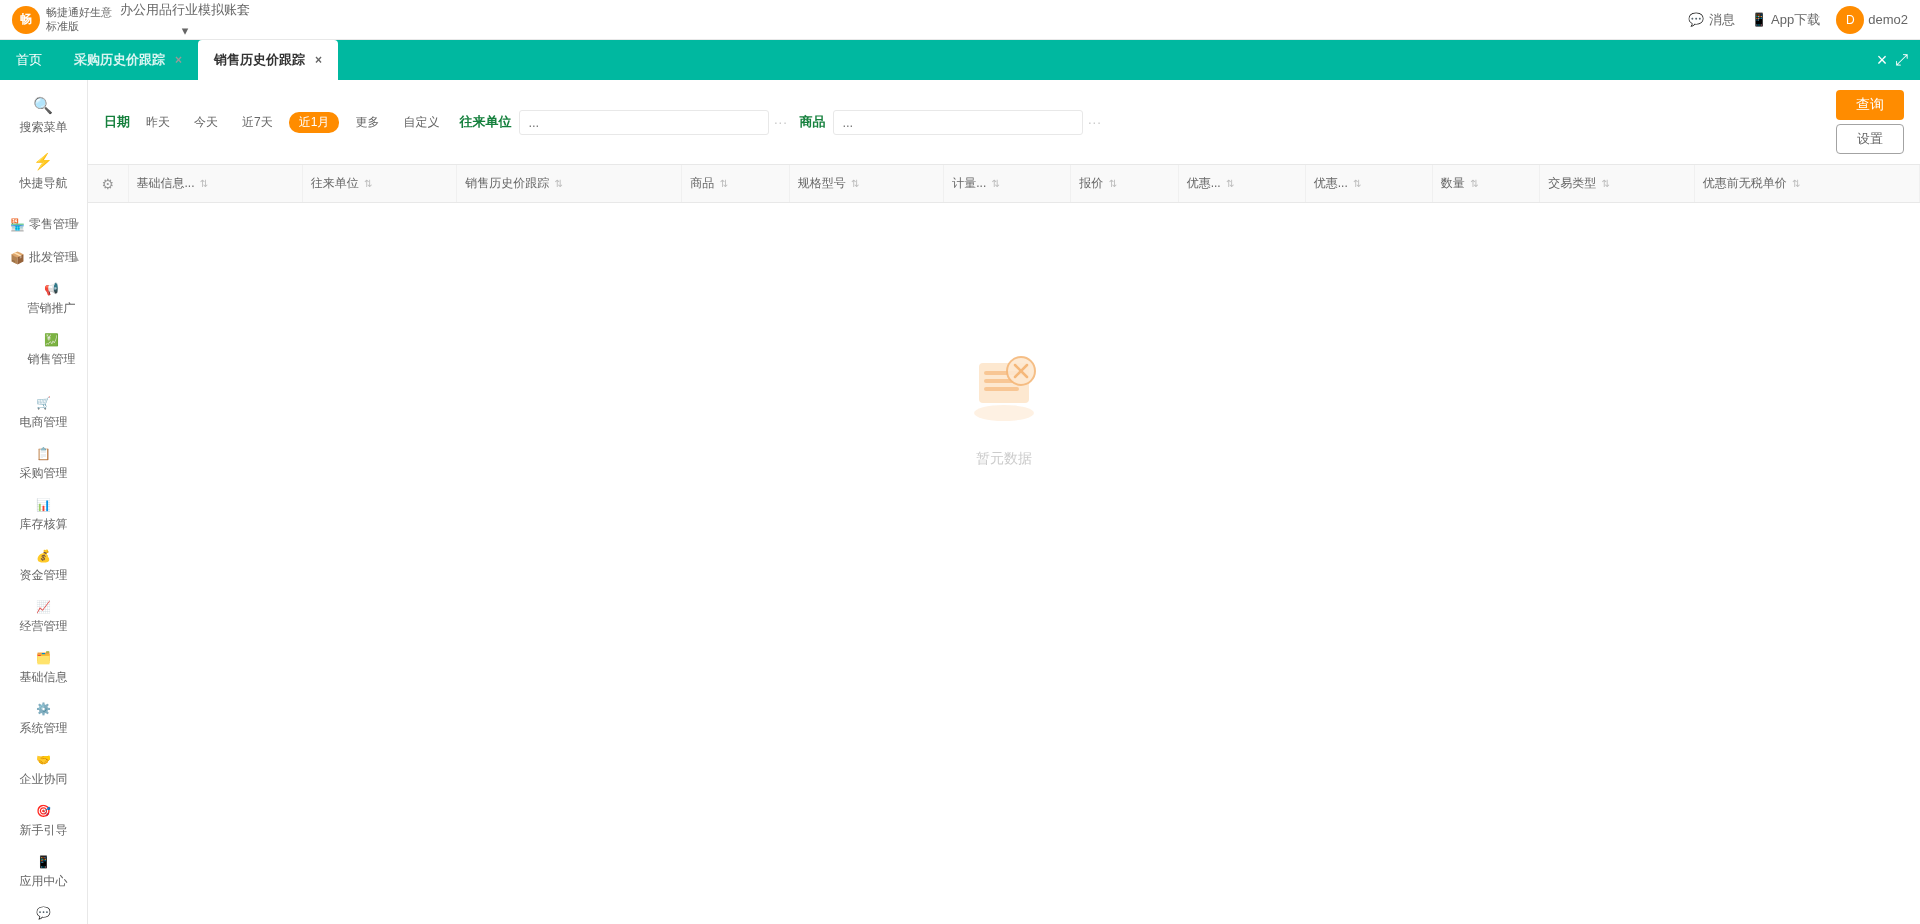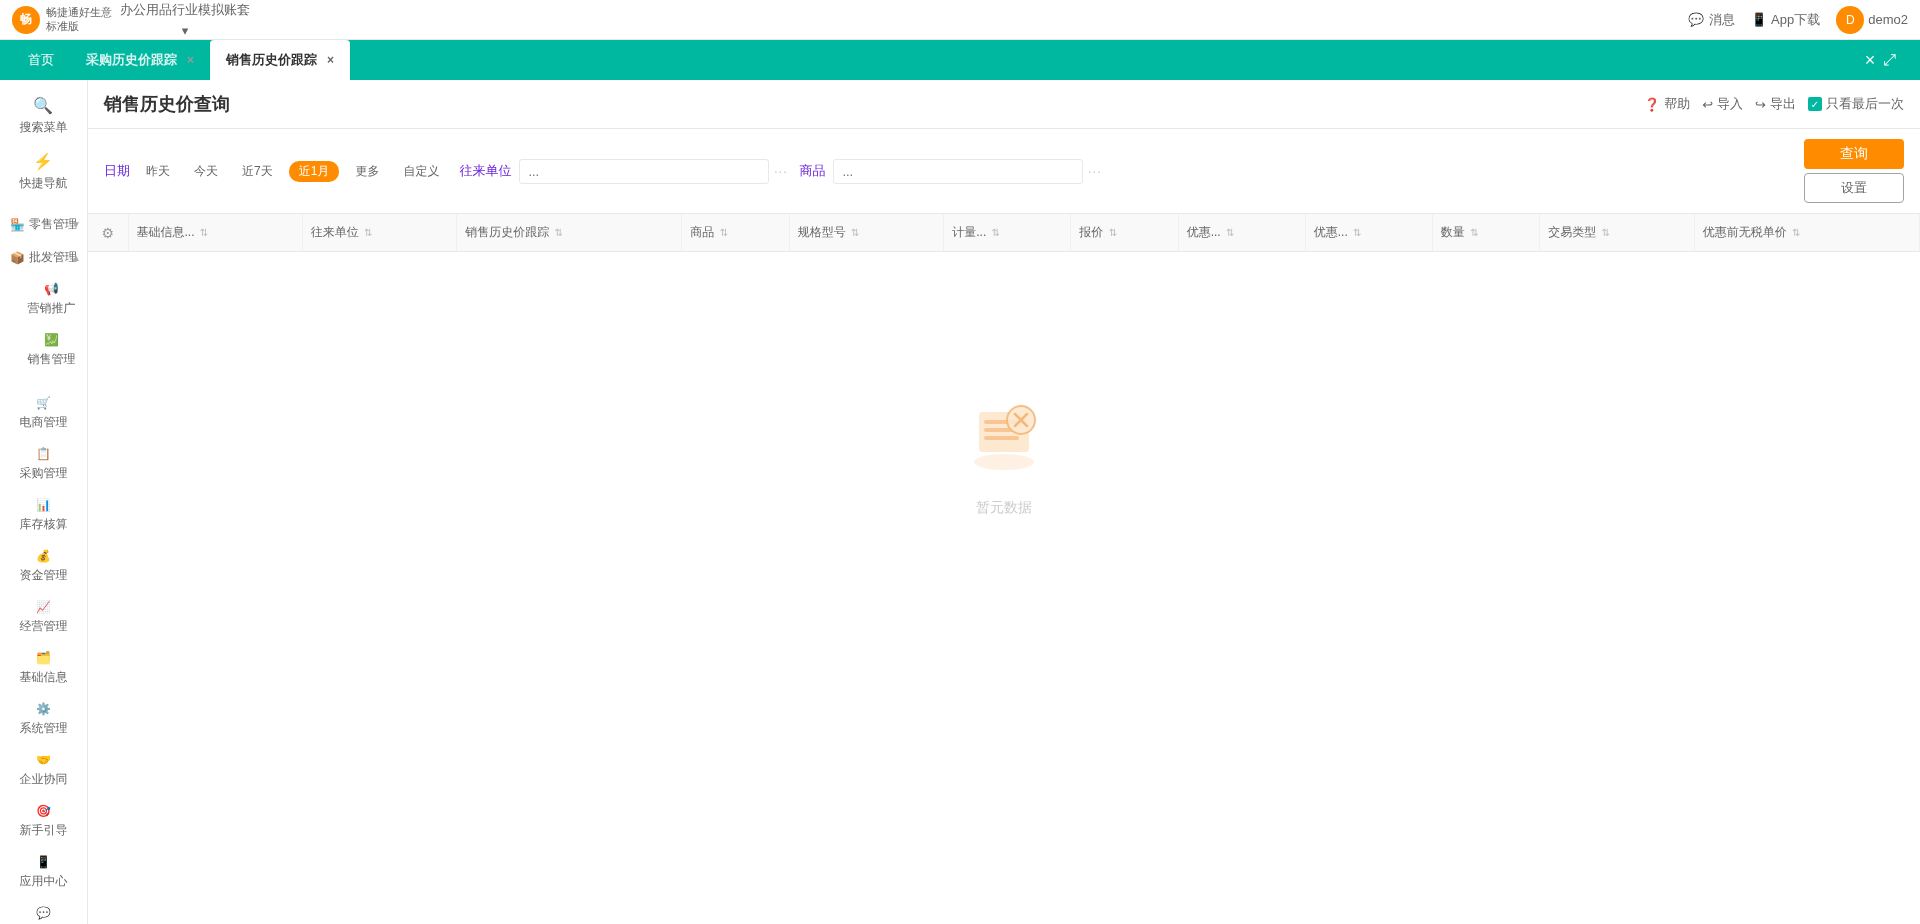--- a/index.html
+++ b/index.html
@@ -10,21 +10,21 @@
     .top-bar-left { display: flex; align-items: center; gap: 8px; }
     .logo-area { display: flex; align-items: center; gap: 6px; }
     .logo-icon { width: 28px; height: 28px; background: #ff8c00; border-radius: 50%; display: flex; align-items: center; justify-content: center; color: white; font-size: 12px; font-weight: bold; }
     .logo-text { font-size: 11px; color: #666; line-height: 1.2; }
     .dropdown-selector { display: flex; align-items: center; gap: 4px; color: #666; font-size: 13px; cursor: pointer; flex-direction: column; }
     .top-bar-right { display: flex; align-items: center; gap: 16px; }
     .top-bar-right-item { display: flex; align-items: center; gap: 4px; color: #666; font-size: 13px; cursor: pointer; }
     .avatar { width: 28px; height: 28px; border-radius: 50%; background: #ff8c00; display: flex; align-items: center; justify-content: center; color: white; font-size: 12px; }
 
     
-    .tab-bar { height: 40px; background: #00b8a0; display: flex; align-items: center; padding: 0 12px; flex-shrink: 0; }
+    .tab-bar { height: 40px; background: #00b8a0; display: flex; align-items: center; padding: 0 0; flex-shrink: 0; }
     .tab-item { height: 40px; display: flex; align-items: center; padding: 0 16px; gap: 6px; cursor: pointer; font-size: 13px; color: rgba(255,255,255,0.85); position: relative; font-weight: bold; }
     .tab-item.home { color: white; font-weight: 500; }
     .tab-item.active { background: white; color: #333; border-radius: 4px 4px 0 0; }
     .tab-item .close-icon { font-size: 12px; color: #999; cursor: pointer; margin-left: 4px; }
     .tab-item.active .close-icon { color: #666; }
     .tab-bar-actions { margin-left: auto; display: flex; align-items: center; gap: 8px; padding-right: 12px; }
     .tab-bar-actions span { color: white; font-size: 16px; cursor: pointer; }
 
     
     .main-layout { display: flex; flex: 1; overflow: hidden; }
@@ -41,28 +41,28 @@
     .page-header { background: white; padding: 12px 16px 0 16px; border-bottom: 1px solid #e8e8e8; flex-shrink: 0; }
     .page-title-row { display: flex; align-items: center; justify-content: space-between; margin-bottom: 12px; }
     .page-title { font-size: 18px; font-weight: 600; color: #333; }
     .page-actions { display: flex; align-items: center; gap: 12px; }
     .page-action-btn { display: flex; align-items: center; gap: 4px; color: #666; font-size: 13px; cursor: pointer; }
     .checkbox-check { width: 14px; height: 14px; border: 2px solid #00b8a0; background: #00b8a0; border-radius: 2px; display: flex; align-items: center; justify-content: center; color: white; font-size: 10px; }
 
     
     .filter-bar { background: white; padding: 10px 16px; border-bottom: 1px solid #e8e8e8; display: flex; align-items: center; gap: 12px; flex-shrink: 0; flex-wrap: wrap; }
     .filter-group { display: flex; align-items: center; gap: 8px; }
-    .filter-label { color: #6d28d9; font-size: 13px; }
+    .filter-label { color: #15803d; font-size: 13px; font-weight: bold; }
     .date-btn { padding: 2px 8px; border-radius: 3px; font-size: 12px; cursor: pointer; color: #666; border: none; background: none; }
     .date-btn.active { background: #ff8c00; color: white; border-radius: 10px; padding: 2px 10px; }
     .date-range { color: #999; font-size: 12px; }
     .filter-input { display: flex; align-items: center; gap: 4px; }
     .filter-input-field { border: 1px solid #e8e8e8; border-radius: 3px; padding: 4px 8px; font-size: 13px; width: 200px; outline: none; color: #333; }
     .filter-dots { color: #ccc; cursor: pointer; font-size: 14px; }
-    .query-btn { background: #ff8c00; color: white; border: none; border-radius: 4px; padding: 6px 36px; font-size: 14px; cursor: pointer; }
+    .query-btn { background: #ff8c00; color: white; border: none; border-radius: 4px; padding: 6px 20px; font-size: 14px; cursor: pointer; }
     .setting-btn { background: white; color: #666; border: 1px solid #a3a3a3; border-radius: 4px; padding: 5px 16px; font-size: 13px; cursor: pointer; }
 
     
     .table-container { flex: 1; background: white; overflow: auto; margin: 0; }
     table { width: 100%; border-collapse: collapse; font-size: 13px; }
     thead tr { background: #f9f9f9; }
     th { padding: 10px 8px; text-align: left; color: #666; font-weight: normal; border-bottom: 1px solid #e8e8e8; border-right: 1px solid #f0f0f0; white-space: nowrap; font-size: 12px; cursor: pointer; }
     th .sort-icon { color: #bbb; font-size: 10px; margin-left: 2px; }
     .th-settings { width: 40px; text-align: center; }
     .gear-icon { color: #999; cursor: pointer; font-size: 14px; }
@@ -202,43 +202,20 @@
     </div>
     <div class="sidebar-item">
       <span>💬</span>
 
     </div>
 
   </div>
 
   <div class="content-area">
 
-    <div class="page-header">
-      <div class="page-title-row">
-        <span class="page-title">销售历史价查询</span>
-        <div class="page-actions">
-          <div class="page-action-btn">
-            <span>❓</span>
-            <span>帮助</span>
-          </div>
-          <div class="page-action-btn">
-            <span>↩</span>
-            <span>导入</span>
-          </div>
-          <div class="page-action-btn">
-            <span>↪</span>
-            <span>导出</span>
-          </div>
-          <div class="page-action-btn">
-            <div class="checkbox-check">✓</div>
-            <span>只看最后一次</span>
-          </div>
-        </div>
-      </div>
-    </div>
 
     <div class="filter-bar">
       <div class="filter-group">
         <span class="filter-label">日期</span>
         <button class="date-btn">昨天</button>
         <button class="date-btn">今天</button>
         <button class="date-btn">近7天</button>
         <button class="date-btn active">近1月</button>
         <button class="date-btn">更多</button>
         <button class="date-btn">自定义</button>

